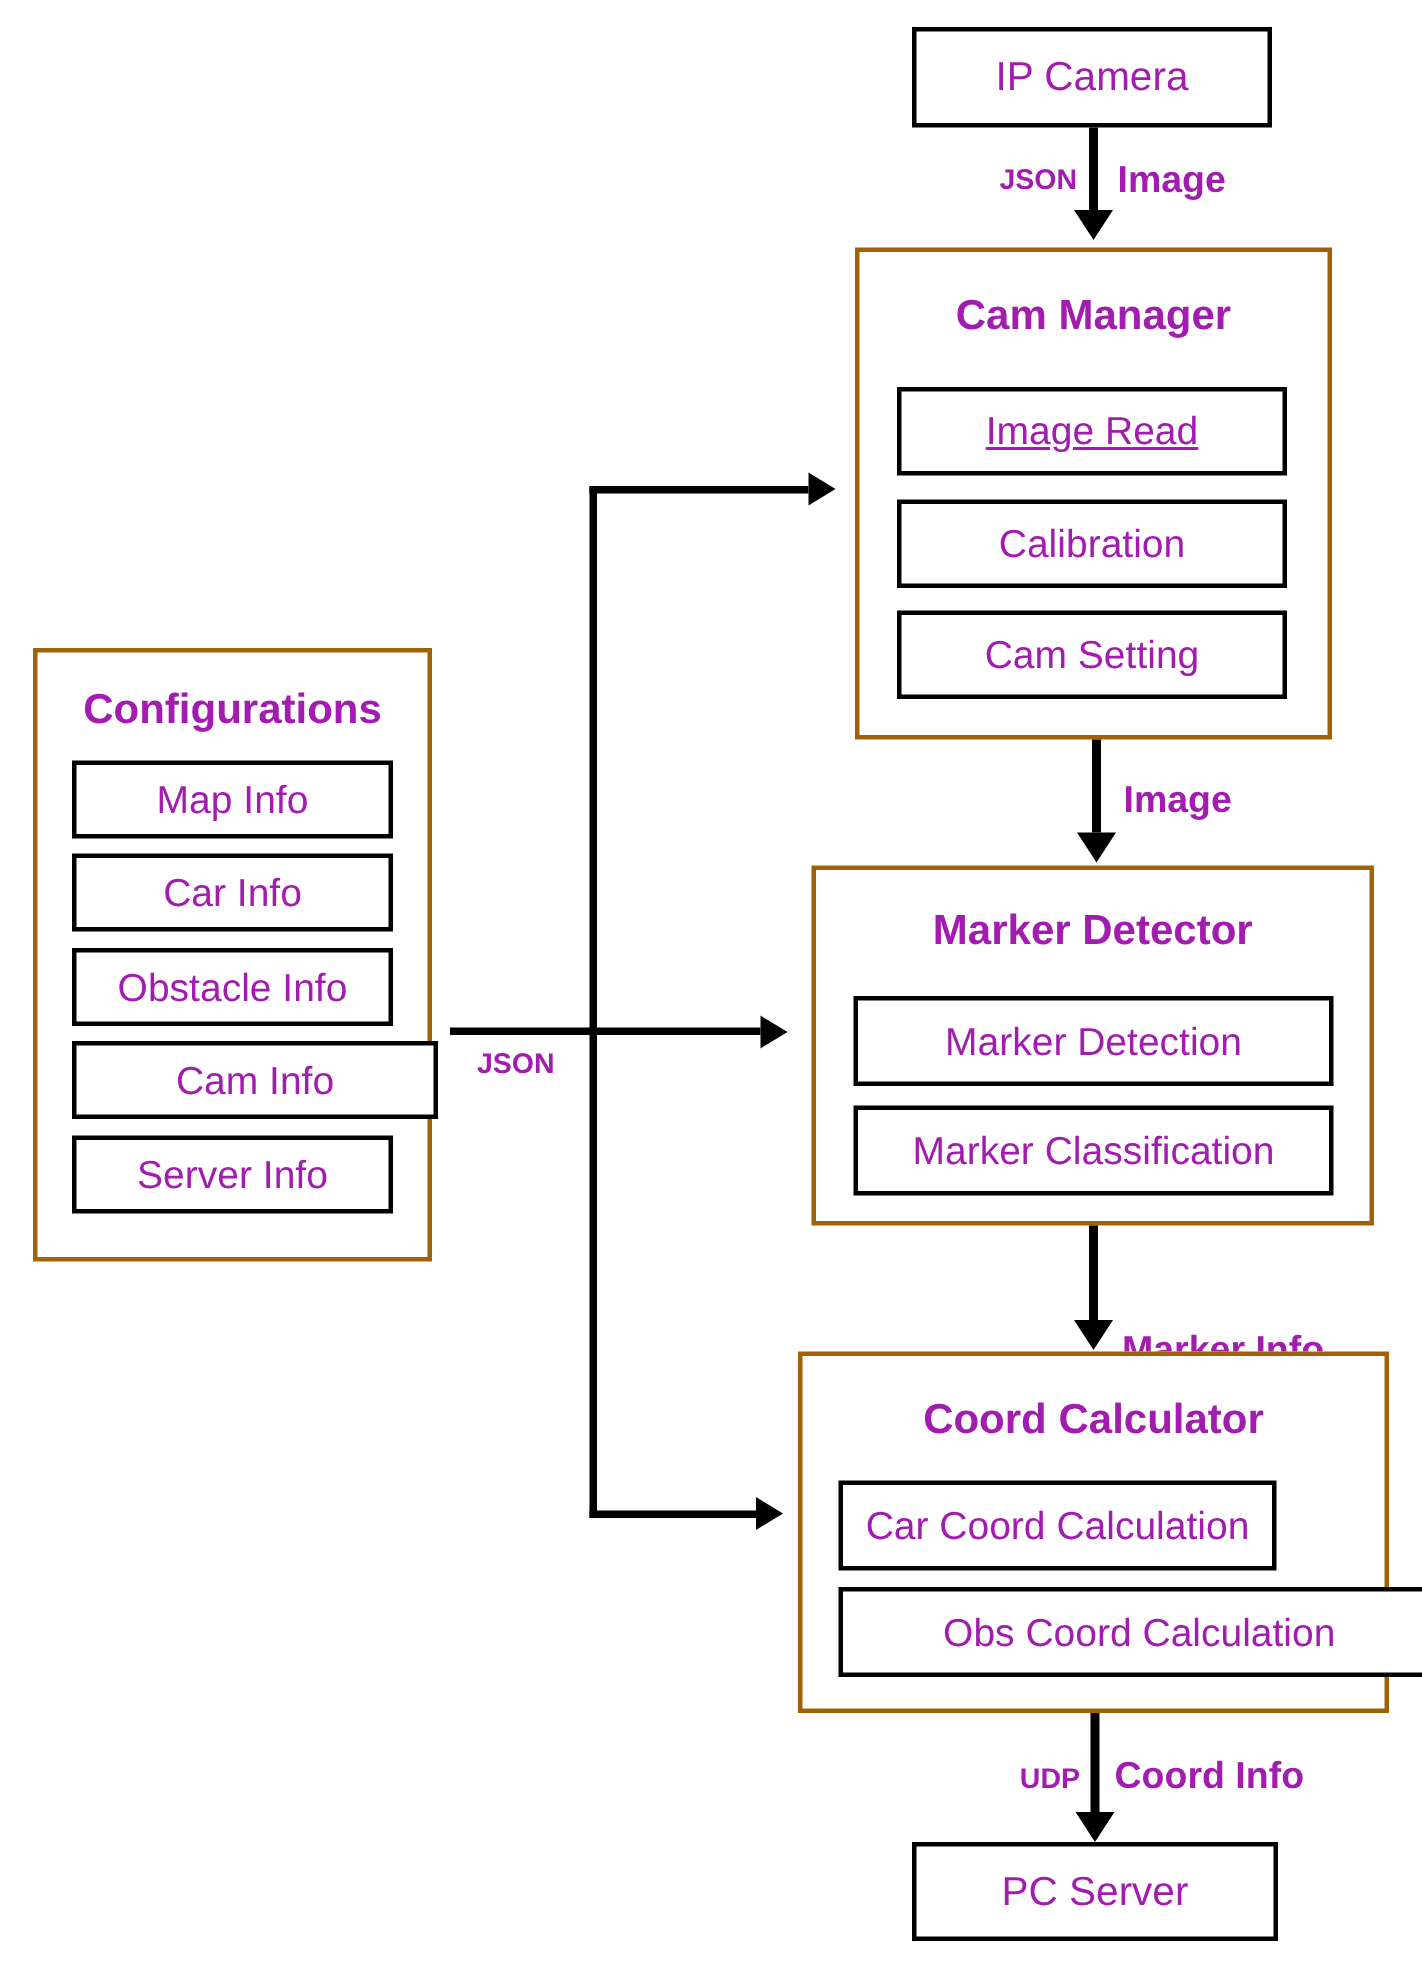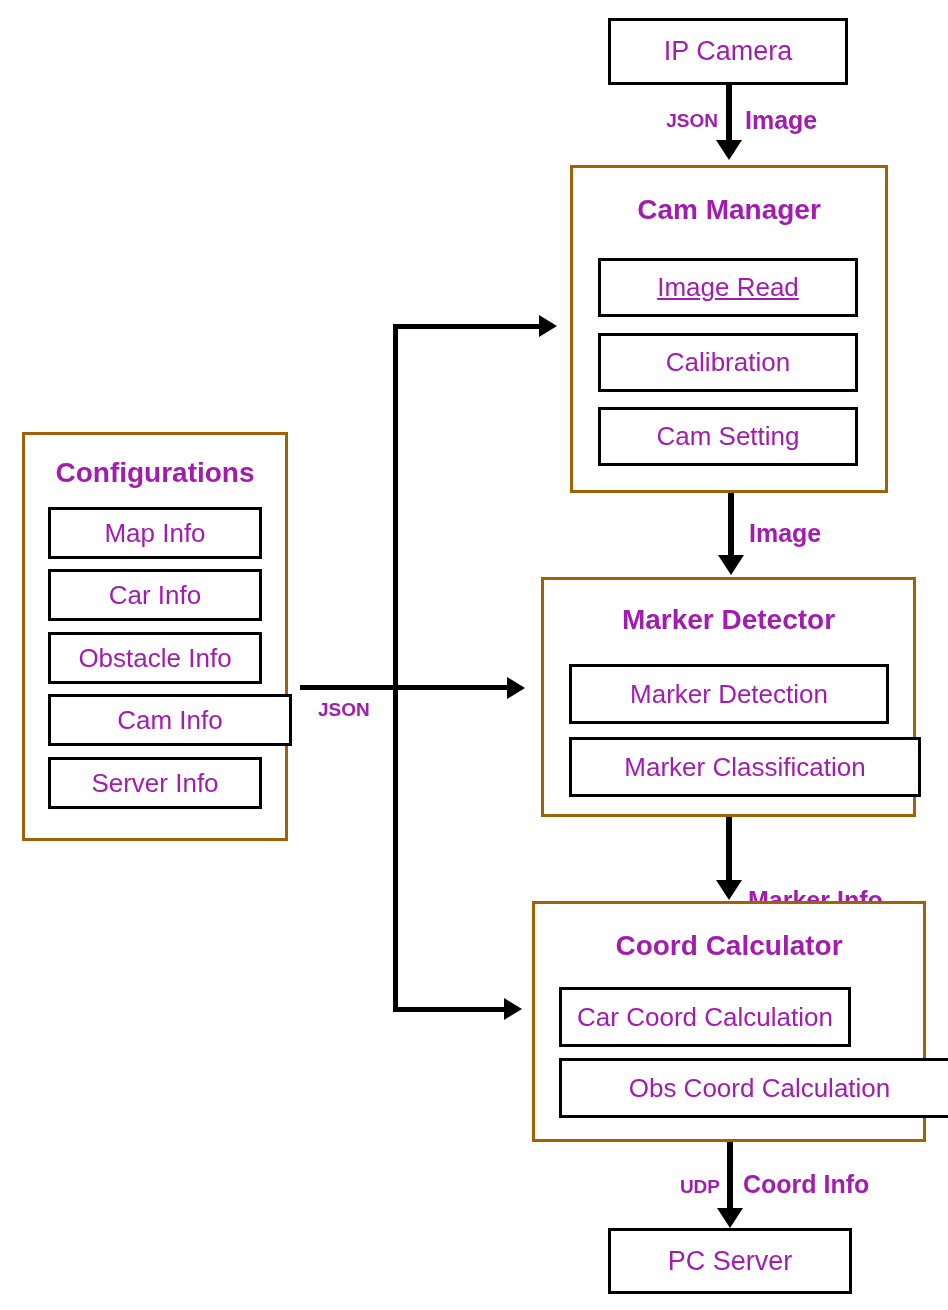--- a/index.html
+++ b/index.html
@@ -94,21 +94,21 @@
   <div class="shaft" style="left:728px; top:493px; width:6px; height:62px;"></div>
   <div class="ah-down" style="left:718px; top:555px;"></div>
   <div class="flow-label" style="left:749px; top:519px;">Image</div>
 
   <div class="group" style="left:541px; top:577px; width:375px; height:240px; padding-top:24px;">
     <div class="group-title">Marker Detector</div>
   </div>
   <div class="box sub" style="left:569px; top:664px; width:320px; height:60px;">
     <span>Marker Detection</span>
   </div>
-  <div class="box sub" style="left:569px; top:737px; width:352px; height:60px;">
+  <div class="box sub" style="left:569px; top:737px; width:320px; height:60px;">
     <span>Marker Classification</span>
   </div>
 
   <div class="shaft" style="left:726px; top:817px; width:6px; height:63px;"></div>
   <div class="ah-down" style="left:716px; top:880px;"></div>
   <div class="flow-label" style="left:748px; top:886px;">Marker Info</div>
 
   <div class="group" style="left:532px; top:901px; width:394px; height:241px; padding-top:26px;">
     <div class="group-title">Coord Calculator</div>
   </div>

